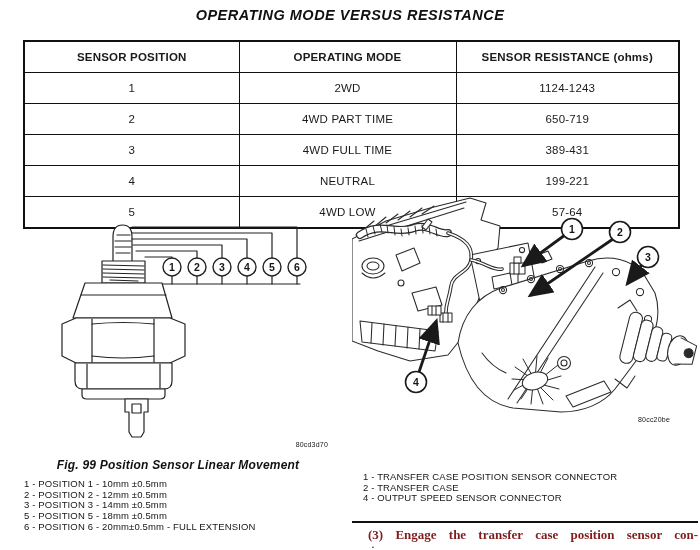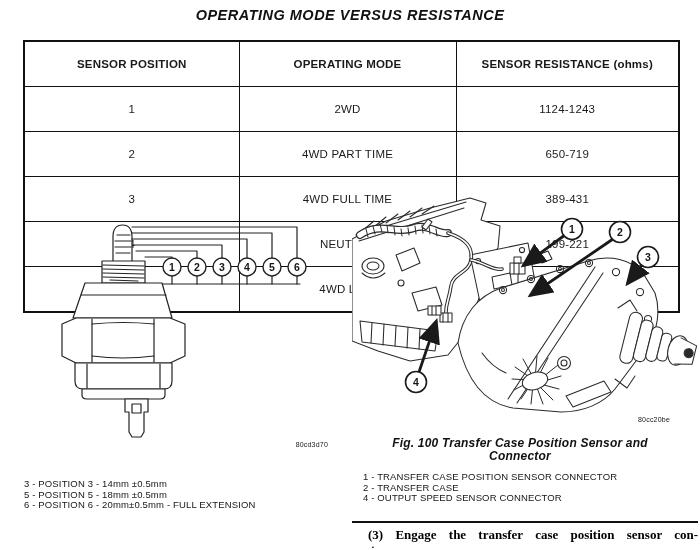--- a/index.html
+++ b/index.html
@@ -12,40 +12,40 @@
     position:absolute; top:7px; left:0; width:100%; text-align:center;
     font-size:14.5px; font-weight:bold; font-style:italic; letter-spacing:0.5px;
     color:#111;
   }
   table.spec {
     position:absolute; left:23px; top:40px; width:655px;
     border-collapse:collapse; table-layout:fixed; border:2px solid #111;
   }
   table.spec th, table.spec td {
     border:1px solid #111; text-align:center; vertical-align:middle;
-    font-size:11.5px; padding:16px; height:19px; letter-spacing:0.2px;
+    font-size:11.5px; padding:9px; height:19px; letter-spacing:0.2px;
   }
   table.spec th { height:21px; font-weight:bold; }
   .fig-svg { position:absolute; }
   .fig-caption {
     position:absolute; text-align:center; font-weight:bold; font-style:italic;
     font-size:12px; color:#111; line-height:13px; letter-spacing:0.2px;
   }
   .legend {
     position:absolute; font-size:9.5px; line-height:10.7px; color:#161616;
     letter-spacing:0.15px; white-space:nowrap; list-style:none;
   }
   .divider {
     position:absolute; left:352px; top:521px; width:346px; height:2px;
     background:#111;
   }
   .body-text {
     position:absolute; left:352px; top:527px; width:346px; height:21px;
     overflow:hidden; font-family:"Liberation Serif", serif; font-size:13px;
-    line-height:15px; font-weight:600; color:#000000;
+    line-height:15px; font-weight:600; color:#7f1d1d;
   }
   .body-text .l1 { text-align:justify; text-align-last:justify; text-indent:16px; }
   .body-text .l2 { text-align:left; }
   svg text { font-family:"Liberation Sans", sans-serif; fill:#161616; }
   svg .callout-num { font-size:10.5px; font-weight:bold; }
   svg .fig-code { font-size:7px; letter-spacing:0.2px; }
 </style>
 </head>
 <body>
 
@@ -164,22 +164,25 @@
       <text class="callout-num" x="152" y="75.7">1</text>
       <text class="callout-num" x="177" y="75.7">2</text>
       <text class="callout-num" x="202" y="75.7">3</text>
       <text class="callout-num" x="227" y="75.7">4</text>
       <text class="callout-num" x="252" y="75.7">5</text>
       <text class="callout-num" x="277" y="75.7">6</text>
     </g>
     <text class="fig-code" x="308" y="252" text-anchor="end">80cd3d70</text>
   </svg>
 
+  <div class="fig-caption" style="left:28px; top:459px; width:300px;">Fig. 99 Position Sensor Linear Movement</div>
 
   <ul class="legend" style="left:24px; top:479px;">
+    <li>1 - POSITION 1 - 10mm ±0.5mm</li>
+    <li>2 - POSITION 2 - 12mm ±0.5mm</li>
     <li>3 - POSITION 3 - 14mm ±0.5mm</li>
     <li>5 - POSITION 5 - 18mm ±0.5mm</li>
     <li>6 - POSITION 6 - 20mm±0.5mm - FULL EXTENSION</li>
   </ul>
 
   <svg class="fig-svg" style="left:352px; top:193px;" width="350" height="240" viewBox="0 0 350 240">
     <defs>
       <marker id="arrw" markerWidth="9" markerHeight="8" refX="7.5" refY="4" orient="auto">
         <path d="M0,0 L9,4 L0,8 Z" fill="#1a1a1a"></path>
       </marker>
@@ -312,24 +315,20 @@
     </g>
     <g text-anchor="middle">
       <text class="callout-num" x="220" y="40">1</text>
       <text class="callout-num" x="268" y="43">2</text>
       <text class="callout-num" x="296" y="68">3</text>
       <text class="callout-num" x="64" y="193">4</text>
     </g>
     <text class="fig-code" x="318" y="229" text-anchor="end">80cc20be</text>
   </svg>
 
-  <div class="fig-caption" style="left:360px; top:437px; width:320px;">
-    <div>Fig. 100 Transfer Case Position Sensor and</div>
-    <div>Connector</div>
-  </div>
 
   <ul class="legend" style="left:363px; top:472px;">
     <li>1 - TRANSFER CASE POSITION SENSOR CONNECTOR</li>
     <li>2 - TRANSFER CASE</li>
     <li>4 - OUTPUT SPEED SENSOR CONNECTOR</li>
   </ul>
 
   <div class="divider"></div>
 
   <div class="body-text">

